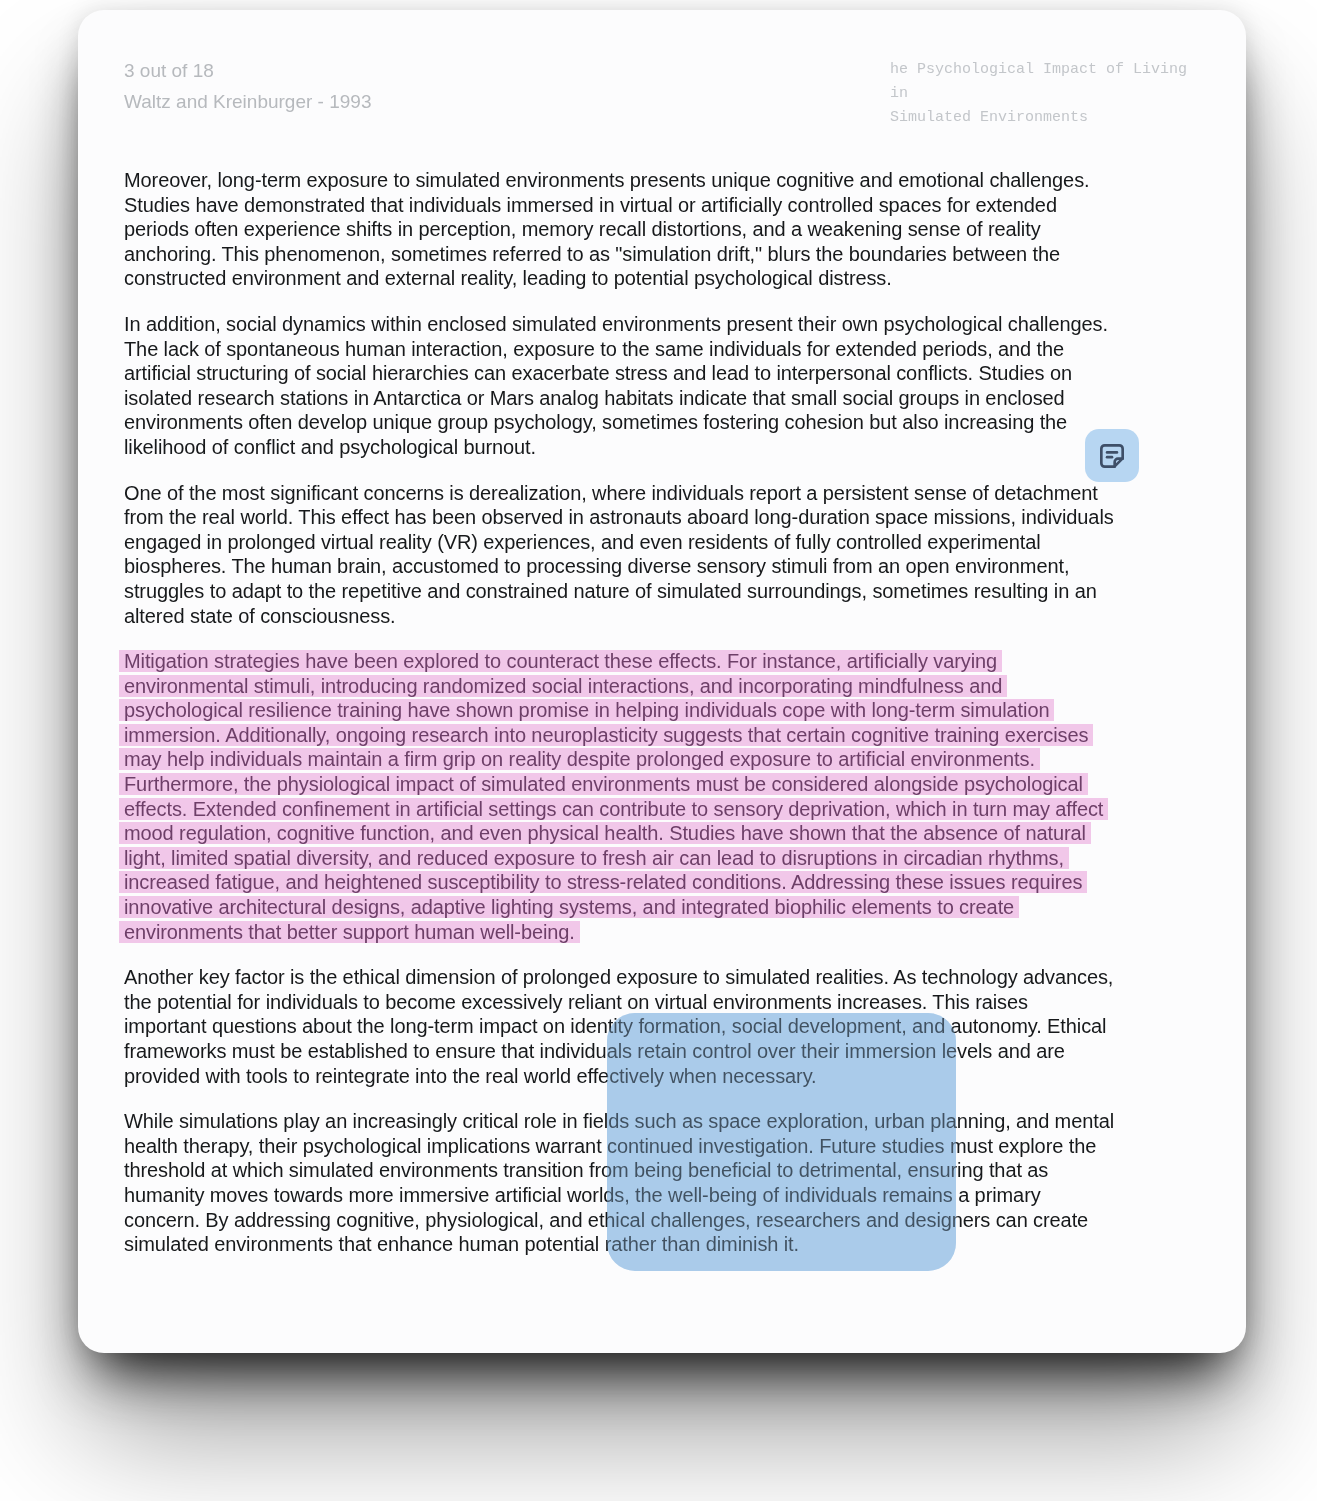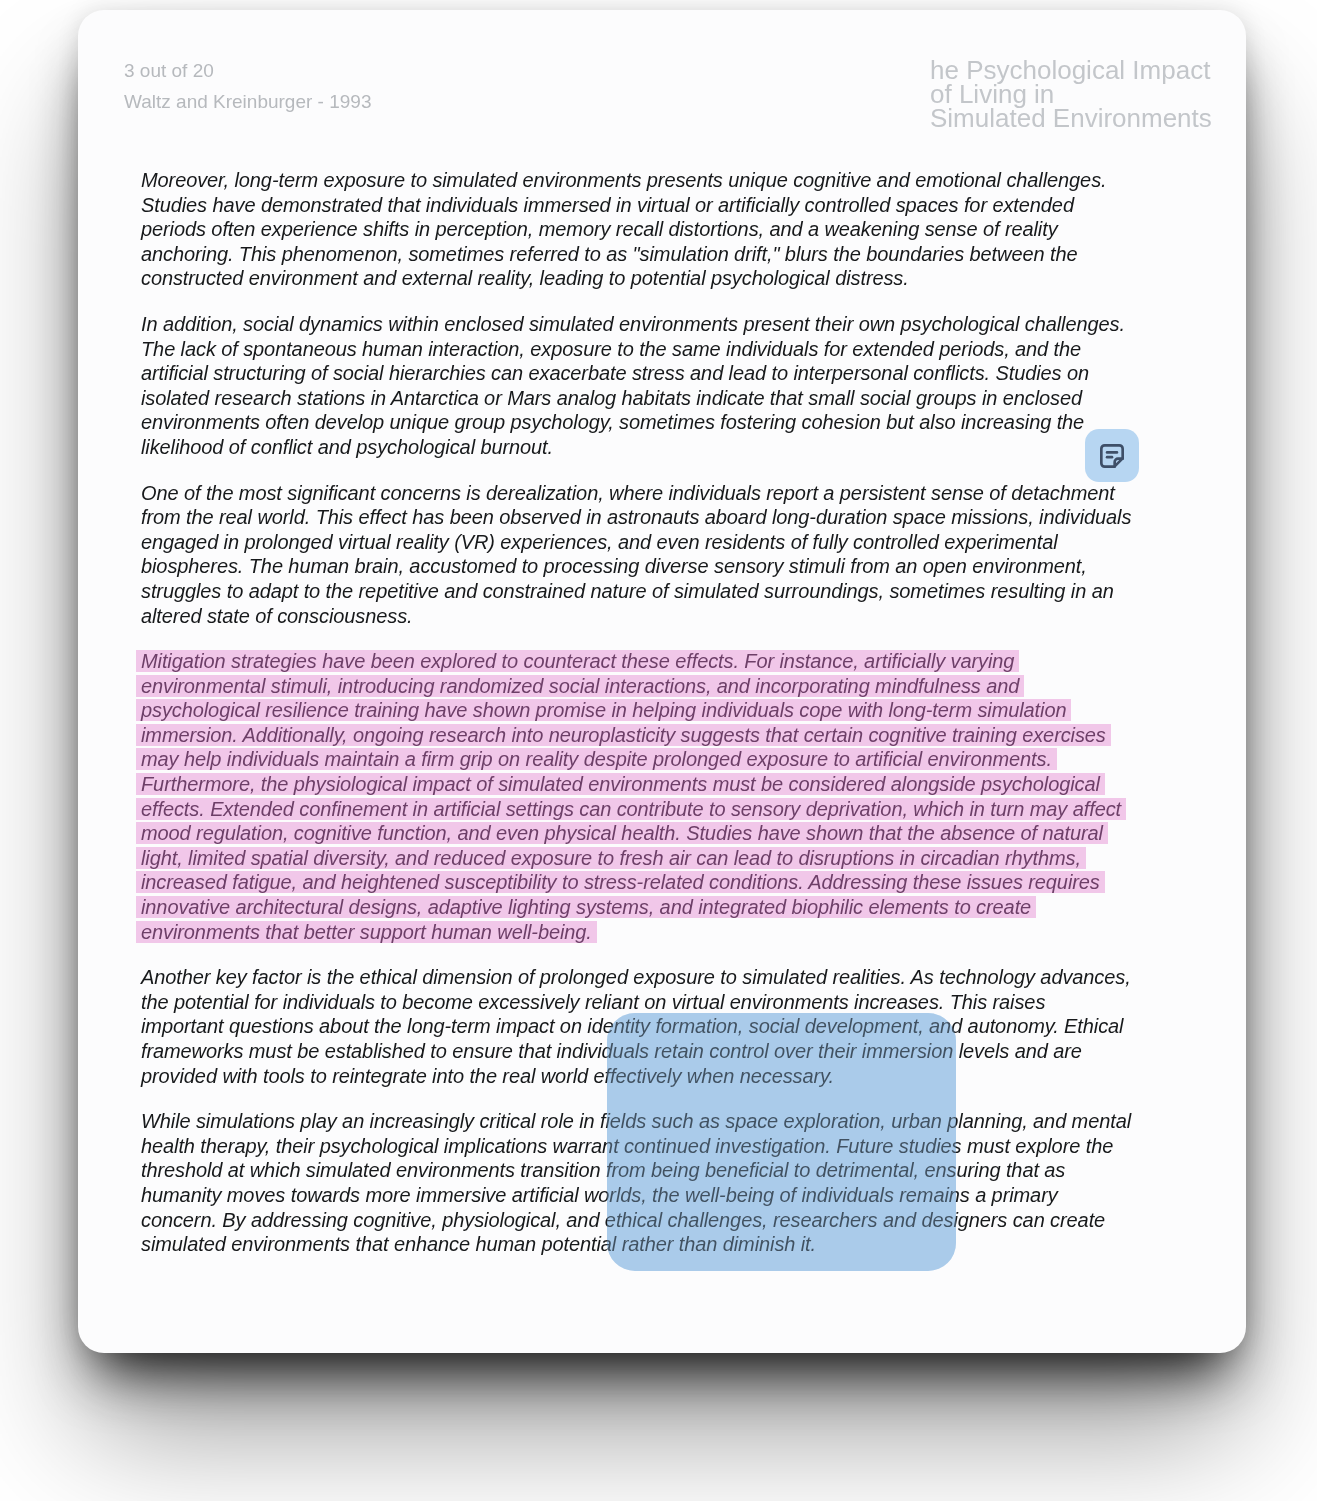--- a/index.html
+++ b/index.html
@@ -29,35 +29,35 @@
       0 0 22px rgba(0,0,0,0.10),
       0 34px 55px -18px rgba(0,0,0,0.88),
       0 85px 130px -10px rgba(0,0,0,0.40);
   }
   .page-header-left{
     position:absolute;left:46px;top:45px;
     color:var(--header-gray);
     font-size:19px;line-height:31px;
   }
   .doc-title{
-    position:absolute;left:852px;top:48px;width:300px;
+    position:absolute;left:812px;top:48px;width:300px;
     color:var(--title-gray);
-    font-size:26px;line-height:24px;
+    font-size:15px;line-height:24px;
     white-space:pre-line;
+    font-family:Liberation Mono, monospace;
   }
   .content{
     position:absolute;left:46px;top:158px;width:1098px;
     color:var(--text-color);
     font-size:20px;line-height:24.6px;
     letter-spacing:-0.1px;
   }
   .content p{
-    margin:0 0 21px 17px;
+    margin:0 0 21px 0;
     white-space:pre-line;
-    font-style:italic;
   }
   .pink-mark{
     background:var(--pink-bg);
     color:var(--pink-text);
     padding:0 5px;
     margin-left:-5px;
     -webkit-box-decoration-break:clone;
     box-decoration-break:clone;
   }
   .blue-annotation{
@@ -81,21 +81,21 @@
     display:flex;align-items:center;justify-content:center;
   }
   .note-button svg{display:block;}
 </style>
 </head>
 <body>
 
 <div class="card">
 
   <div class="page-header-left">
-    <div>3 out of 20</div>
+    <div>3 out of 18</div>
     <div>Waltz and Kreinburger - 1993</div>
   </div>
 
   <div class="doc-title">he Psychological Impact of Living in
 Simulated Environments</div>
 
   <div class="content">
     <p>Moreover, long-term exposure to simulated environments presents unique cognitive and emotional challenges.
 Studies have demonstrated that individuals immersed in virtual or artificially controlled spaces for extended
 periods often experience shifts in perception, memory recall distortions, and a weakening sense of reality

